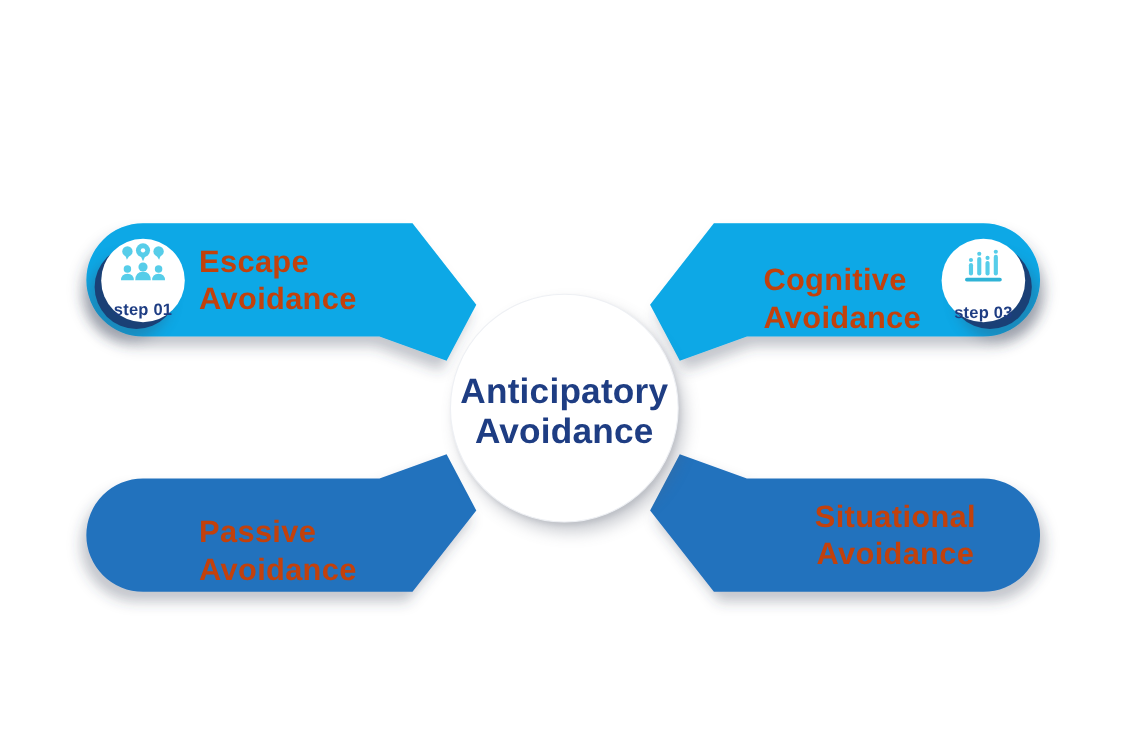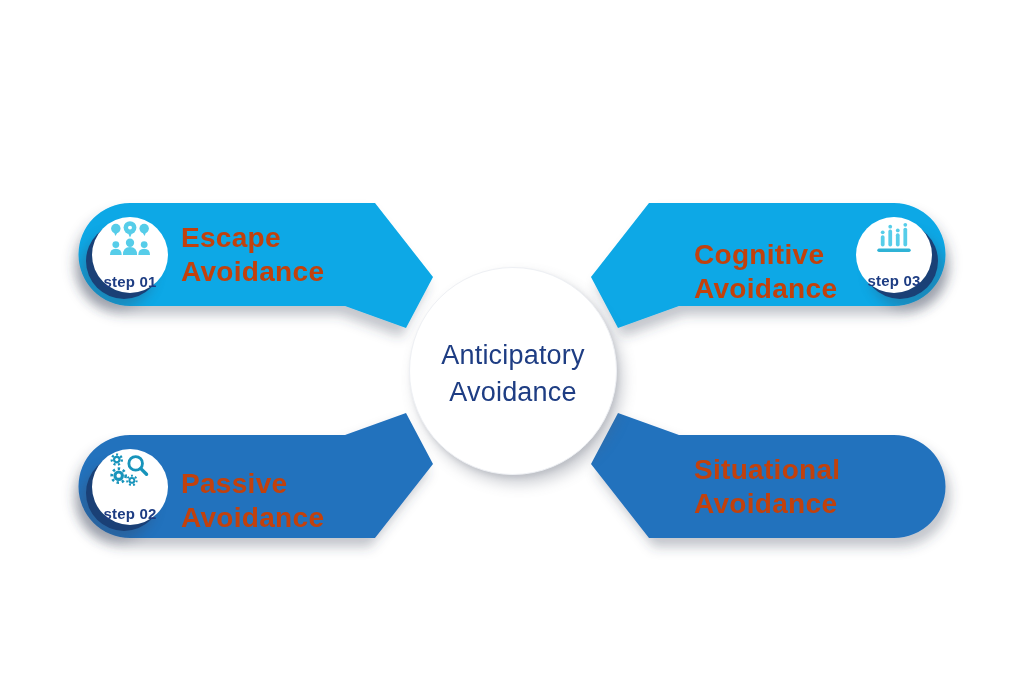--- a/index.html
+++ b/index.html
@@ -15,43 +15,43 @@
 
   
   .btext{
     position:absolute;width:240px;height:103px;z-index:3;
     display:flex;flex-direction:column;justify-content:center;
     color:#c2410c;font-weight:700;font-size:28px;line-height:34px;letter-spacing:.3px;
   }
   .pos-tl{left:181px;top:203px;}
   .pos-bl{left:181px;top:435px;margin-top:14px;}
   .pos-tr{left:694px;top:203px;justify-content:flex-end;}
-  .pos-br{left:694px;top:435px;}
+  .pos-br{left:694px;top:435px;text-align:center;}
 
   
   .center-circle{
     position:absolute;left:409px;top:267px;width:206px;height:206px;
     border-radius:50%;background:#fff;z-index:2;
     border:1px solid #eef0f4;
     box-shadow:6px 9px 14px rgba(90,96,112,.30), 2px 3px 4px rgba(120,126,140,.18);
     display:flex;align-items:center;justify-content:center;
   }
   .ctext{
     display:flex;flex-direction:column;align-items:center;text-align:center;
-    color:var(--navy);font-weight:400;font-size:27px;line-height:37px;letter-spacing:.2px;
+    color:var(--navy);font-weight:700;font-size:32px;line-height:37px;letter-spacing:.2px;
     padding-top:6px;
   }
 
   
   .badge{
     position:absolute;width:76px;height:76px;border-radius:50%;background:#fff;z-index:4;
     display:flex;flex-direction:column;align-items:center;justify-content:center;gap:18px;
   }
   .badge.sh-left{box-shadow:-6px 6px 0 var(--badge_shadow), -13px 16px 12px rgba(55,65,90,.30);}
-  .badge.sh-right{box-shadow:6px 6px 0 var(--badge_shadow), 13px 16px 12px rgba(55,65,90,.30);}
+  .badge.sh-right{box-shadow:6px 6px 0 var(--badge_shadow), 13px 16px 12px rgba(55,65,90,.30);justify-content:flex-end;}
   .b-tl{left:92px;top:217px;}
   .b-bl{left:92px;top:449px;}
   .b-tr{left:856px;top:217px;}
   .b-br{left:856px;top:449px;}
   .blabel{font-size:15px;font-weight:700;color:var(--navy);letter-spacing:.2px;white-space:nowrap;}
   .badge svg{display:block;}
 </style>
 </head>
 <body>
 
@@ -110,38 +110,20 @@
         <path d="M16.5 36 Q16.5 27.5 24 27.5 Q31.5 27.5 31.5 36 Z"></path>
         <circle cx="9" cy="25" r="3.6"></circle>
         <path d="M2.8 36 Q2.8 29.5 9 29.5 Q15.2 29.5 15.2 36 Z"></path>
         <circle cx="39" cy="25" r="3.6"></circle>
         <path d="M32.8 36 Q32.8 29.5 39 29.5 Q45.2 29.5 45.2 36 Z"></path>
       </g>
     </svg>
     <span class="blabel">step 01</span>
   </div>
 
-  <div class="badge sh-left b-bl">
-    <svg width="44" height="34" viewBox="0 0 46 36">
-      <circle cx="29" cy="11" r="7.2" fill="none" stroke="var(--icon_teal)" stroke-width="3"></circle>
-      <line x1="34.5" y1="16.5" x2="40.5" y2="22.5" stroke="var(--icon_teal)" stroke-width="3.6" stroke-linecap="round"></line>
-      <g fill="var(--icon_teal)" stroke="var(--icon_teal)">
-        <circle cx="9" cy="7" r="4" stroke="none"></circle>
-        <circle cx="9" cy="7" r="5.4" fill="none" stroke-width="2.4" stroke-dasharray="2.2 2.6"></circle>
-        <circle cx="9" cy="7" r="1.7" fill="#fff" stroke="none"></circle>
-        <circle cx="11" cy="24" r="5.6" stroke="none"></circle>
-        <circle cx="11" cy="24" r="7.4" fill="none" stroke-width="2.8" stroke-dasharray="2.6 3"></circle>
-        <circle cx="11" cy="24" r="2.3" fill="#fff" stroke="none"></circle>
-        <circle cx="25" cy="29" r="3.6" stroke="none"></circle>
-        <circle cx="25" cy="29" r="5" fill="none" stroke-width="2.2" stroke-dasharray="2 2.4"></circle>
-        <circle cx="25" cy="29" r="1.5" fill="#fff" stroke="none"></circle>
-      </g>
-    </svg>
-    <span class="blabel">step 02</span>
-  </div>
 
   <div class="badge sh-right b-tr">
     <svg width="38" height="32" viewBox="0 0 40 34">
       <g fill="var(--icon_cyan)">
         <circle cx="8" cy="11" r="2"></circle>
           <circle cx="16" cy="5" r="2"></circle>
         <circle cx="24" cy="9" r="2"></circle>
           <circle cx="32" cy="3" r="2"></circle>
       </g>
       <g stroke="var(--icon_cyan)" stroke-width="4" stroke-linecap="round">

